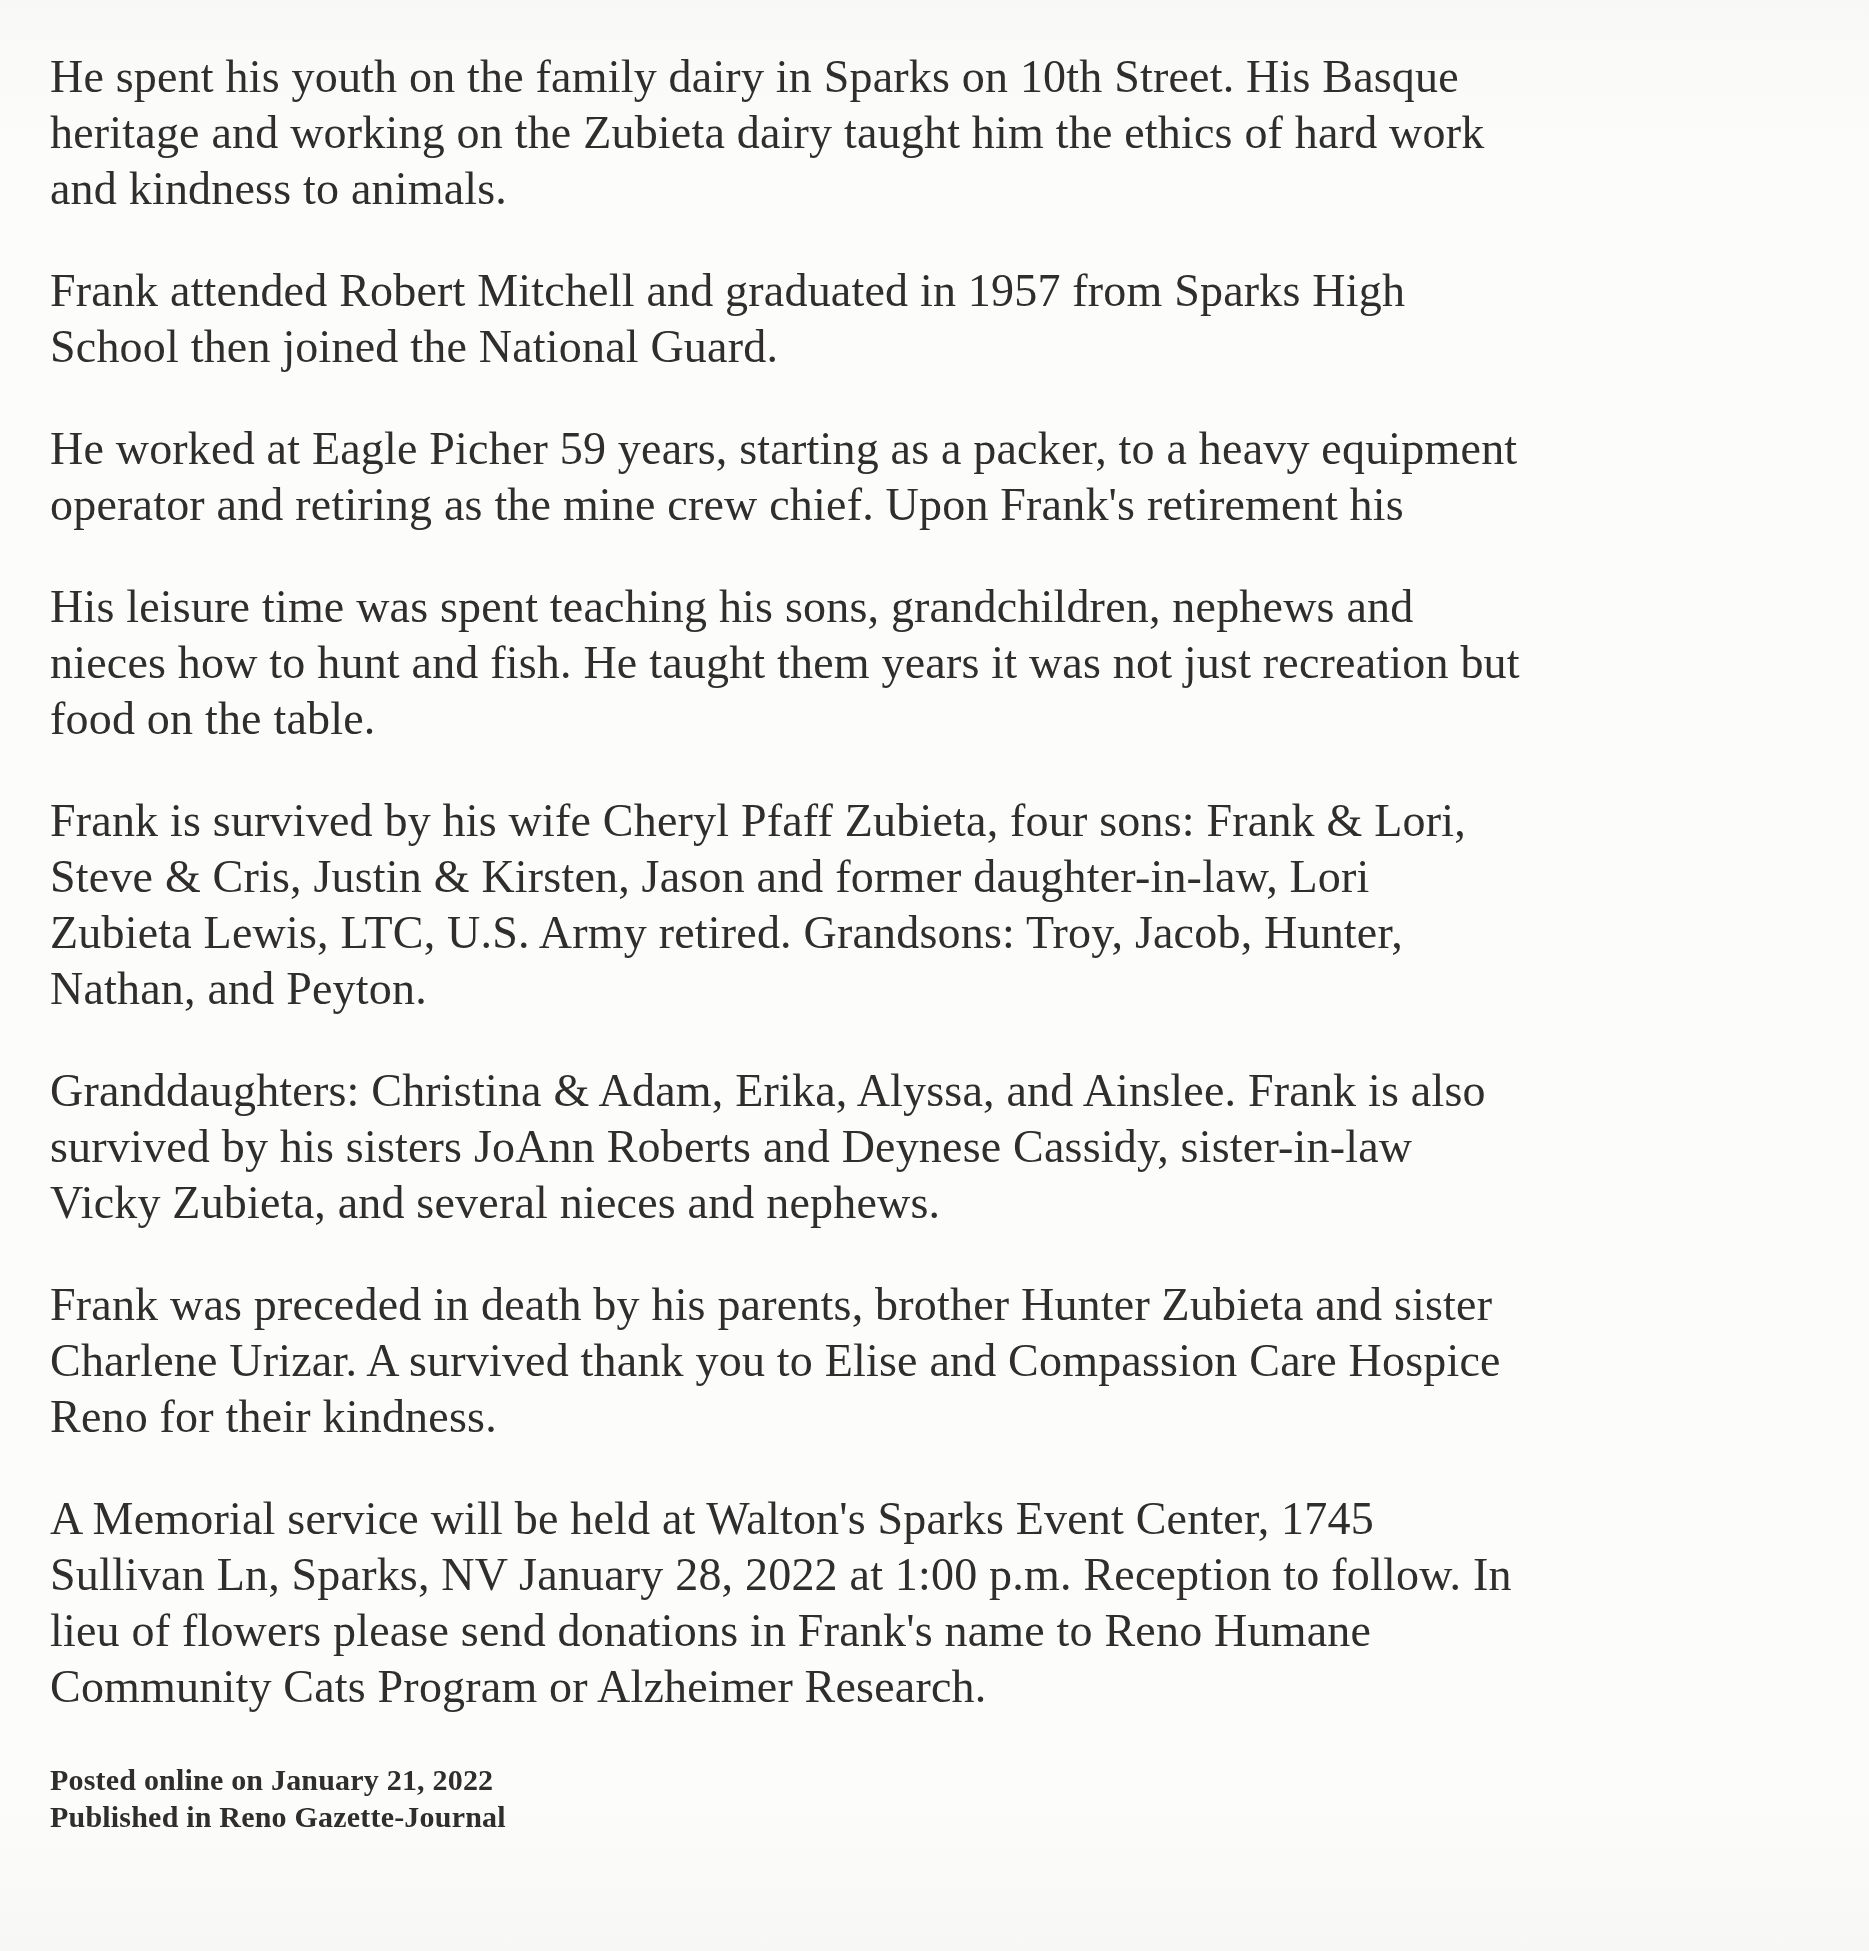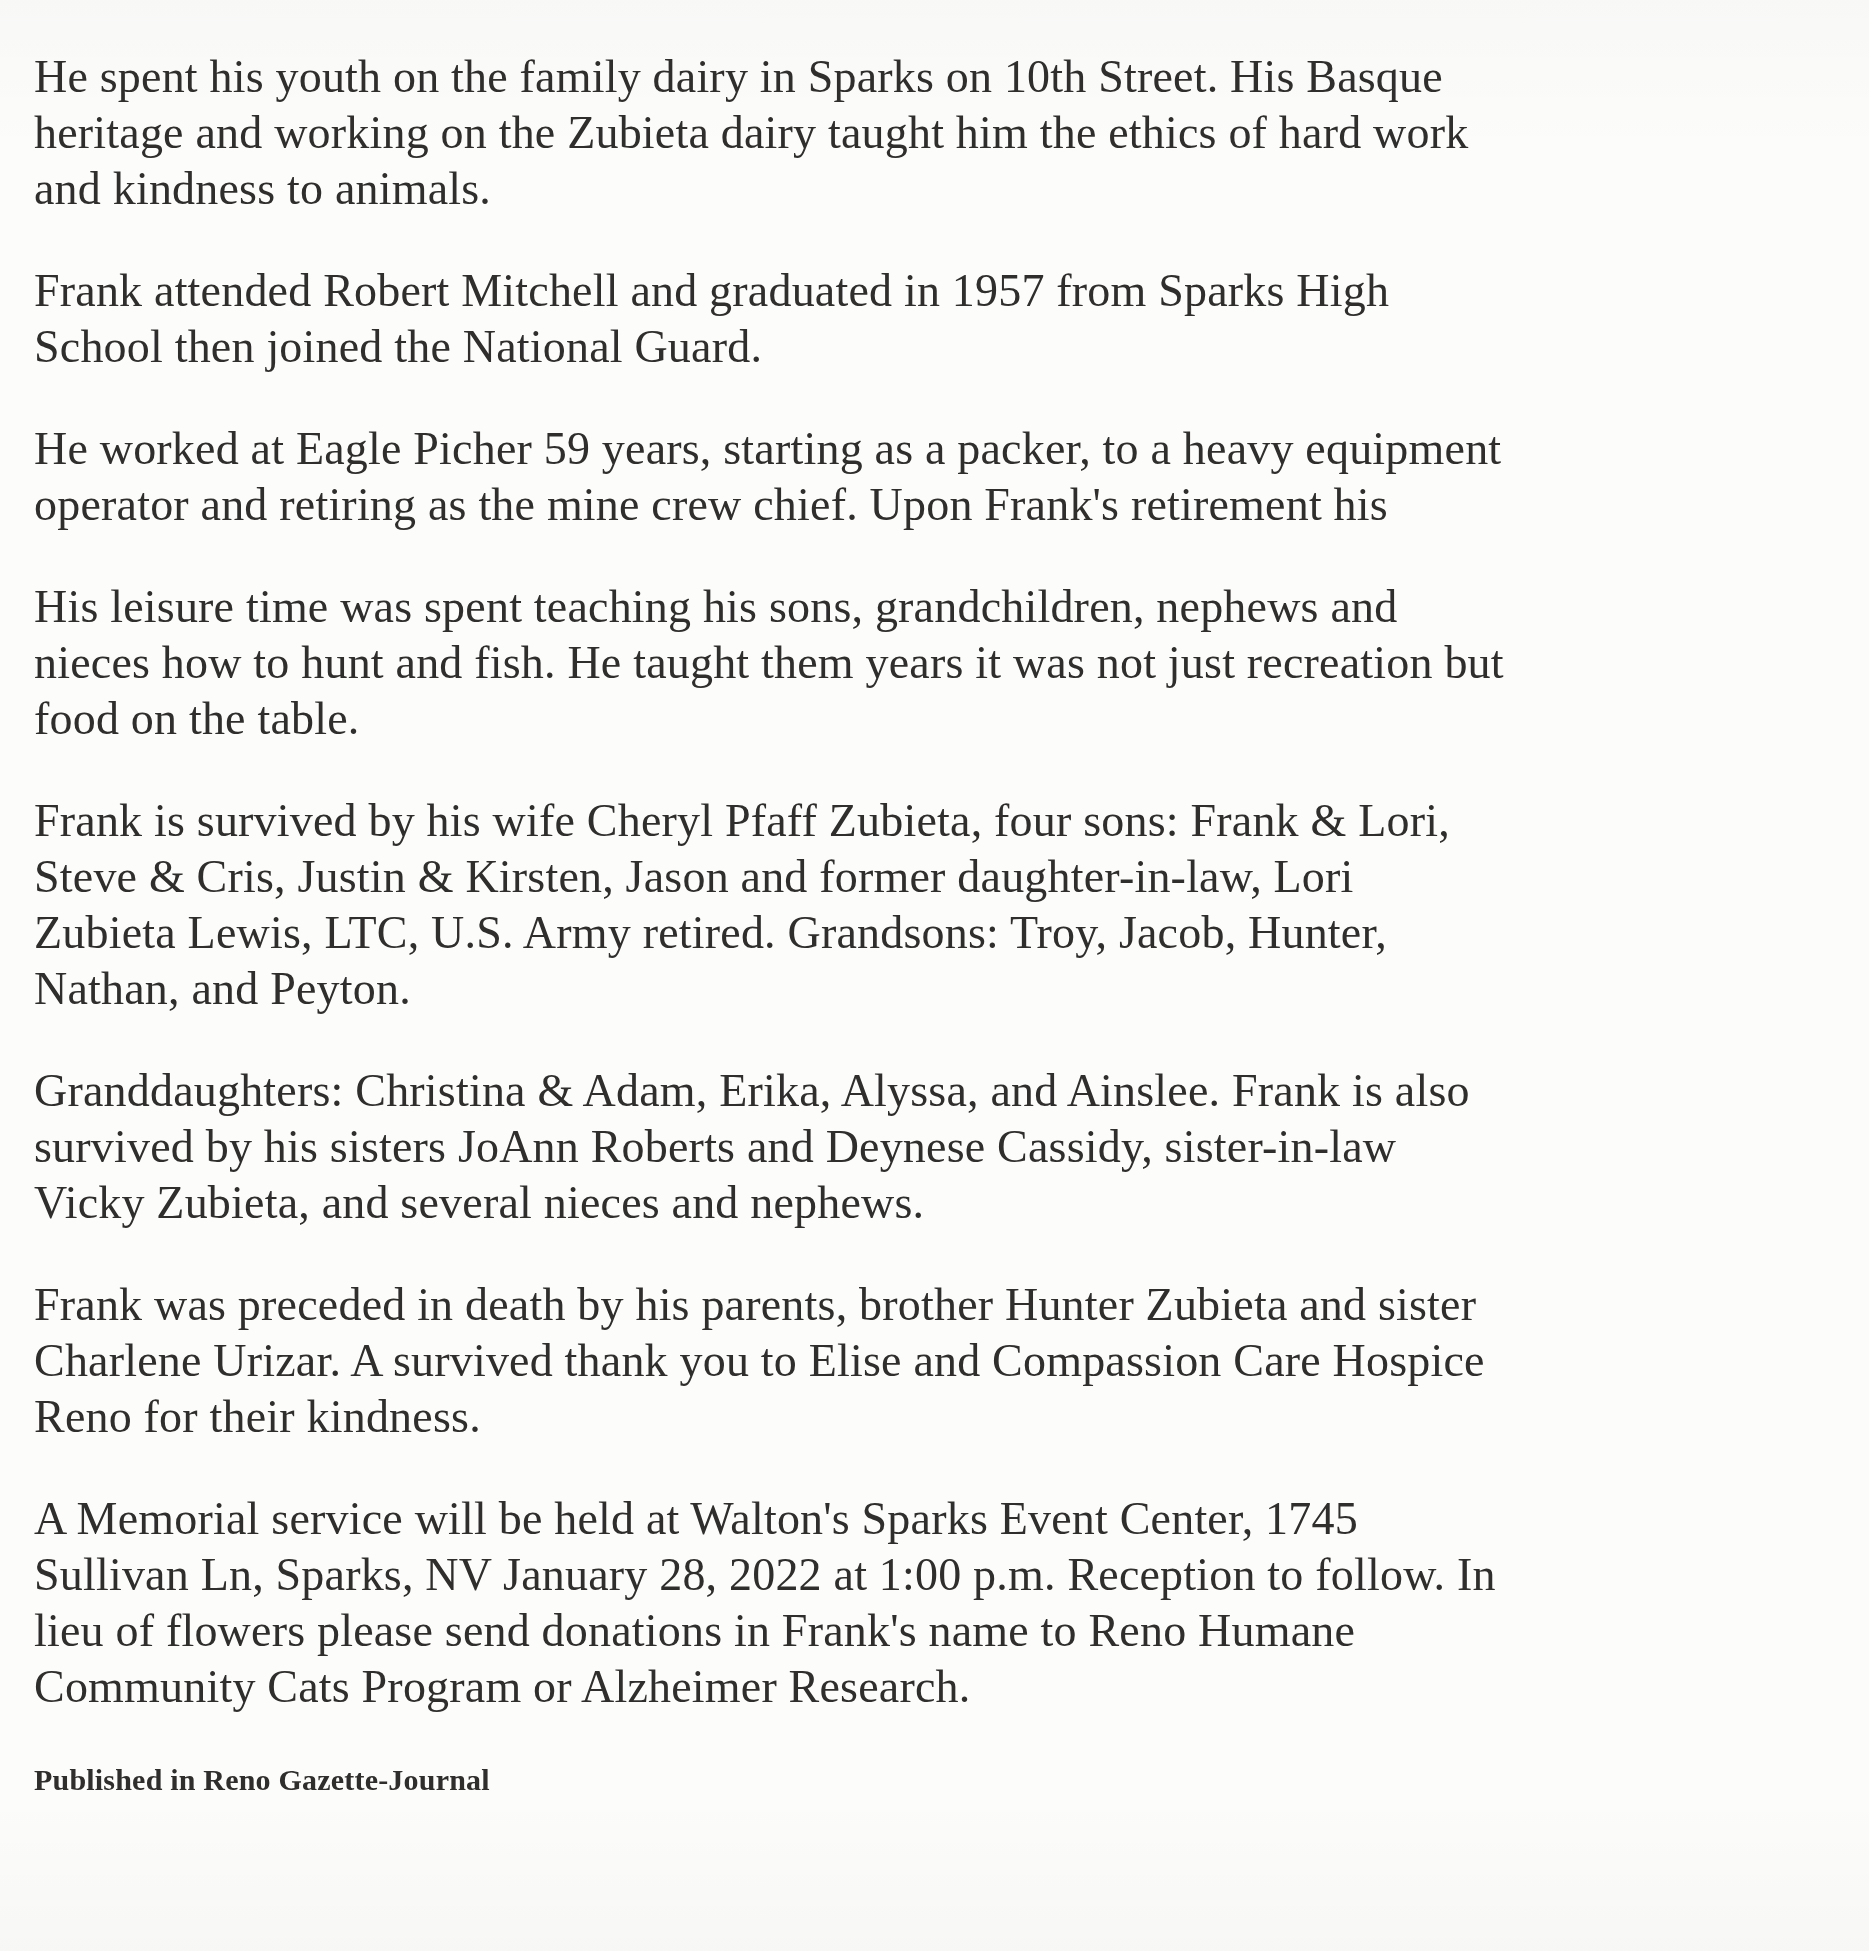--- a/index.html
+++ b/index.html
@@ -11,21 +11,21 @@
     height: 1952px;
     background: #fbfbfa;
     font-family: "Liberation Serif", "DejaVu Serif", serif;
     color: #2f2e2d;
     overflow: hidden;
   }
   .scan-page {
     box-sizing: border-box;
     width: 1870px;
     height: 1952px;
-    padding: 49px 35px 0 34px;
+    padding: 49px 35px 0 50px;
     background:
       linear-gradient(180deg, rgba(0,0,0,0.015) 0%, rgba(0,0,0,0) 8%, rgba(0,0,0,0) 92%, rgba(0,0,0,0.02) 100%),
       #fcfcfb;
   }
   .para {
     font-size: 46px;
     line-height: 56px;
     margin: 0 0 46px 0;
     letter-spacing: 0.2px;
   }
@@ -91,17 +91,18 @@
   </p>
 
   <p class="para">
     <span class="line">A Memorial service will be held at Walton's Sparks Event Center, 1745</span>
     <span class="line">Sullivan Ln, Sparks, NV January 28, 2022 at 1:00 p.m. Reception to follow. In</span>
     <span class="line">lieu of flowers please send donations in Frank's name to Reno Humane</span>
     <span class="line">Community Cats Program or Alzheimer Research.</span>
   </p>
 
   <div class="footer">
+    <span class="line">Posted online on January 21, 2022</span>
     <span class="line">Published in Reno Gazette-Journal</span>
   </div>
 
 </div>
 
 
 </body></html>

